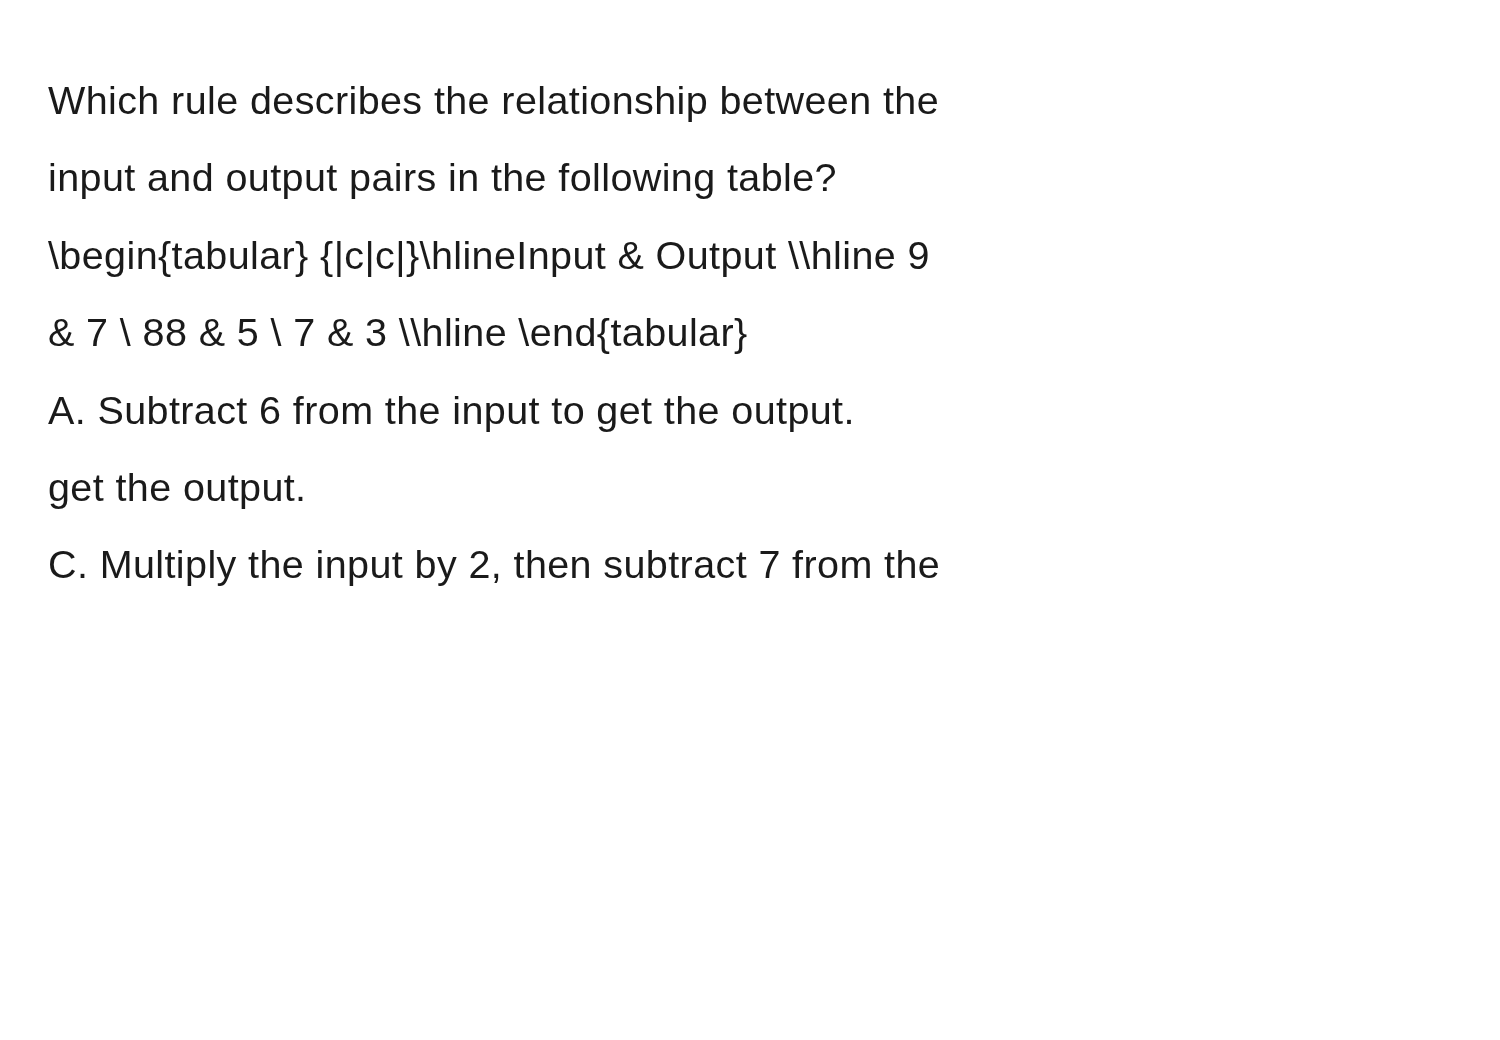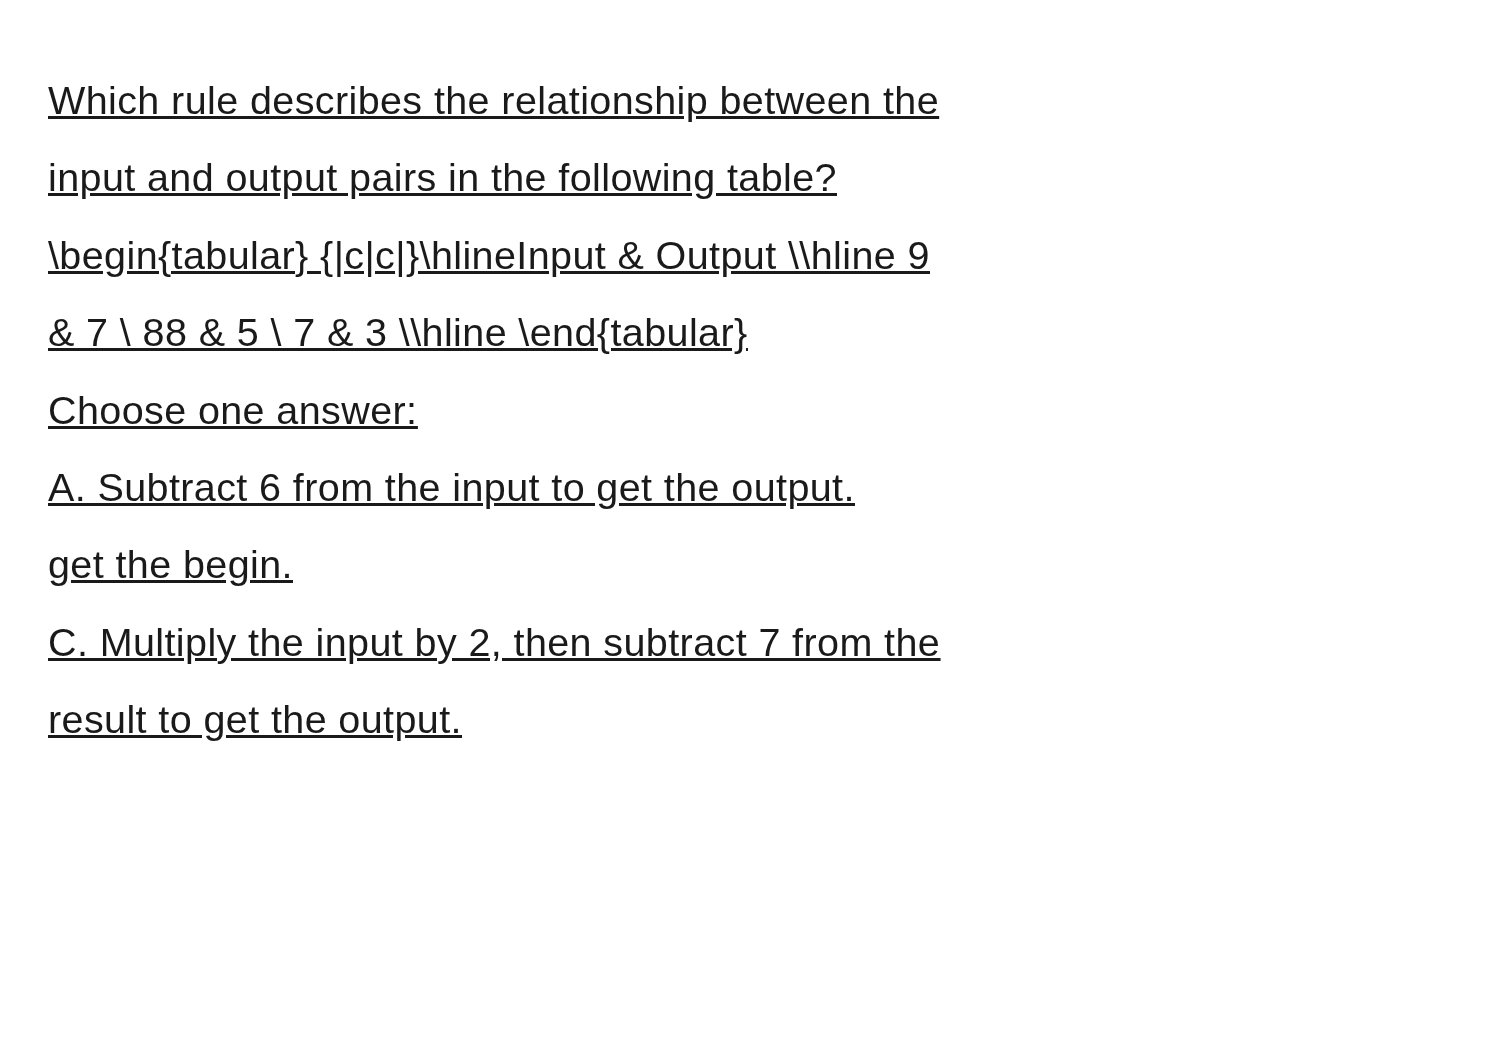--- a/index.html
+++ b/index.html
@@ -1,19 +1,18 @@
 <!DOCTYPE html>
 <html><head>
 <meta charset="utf-8">
 <style>
   * {
     margin: 0;
     padding: 0;
     box-sizing: border-box;
-    text-decoration: underline;
   }
   body {
     width: 1500px;
     height: 1040px;
     background: #ffffff;
     font-family: -apple-system, BlinkMacSystemFont, "Segoe UI", Helvetica, Arial, sans-serif;
     padding: 62px 48px 48px 48px;
     color: #1a1a1a;
   }
   .content {
@@ -27,18 +26,16 @@
   }
 </style>
 </head>
 <body>
 
 <div class="content">
   <span class="block">Which rule describes the relationship between the</span>
   <span class="block">input and output pairs in the following table?</span>
   <span class="block">\begin{tabular} {|c|c|}\hlineInput &amp; Output \\hline 9</span>
   <span class="block">&amp; 7 \ 88 &amp; 5 \ 7 &amp; 3 \\hline \end{tabular}</span>
-  <span class="block">Choose one answer:</span>
   <span class="block">A. Subtract 6 from the input to get the output.</span>
-  <span class="block">get the begin.</span>
+  <span class="block">get the output.</span>
   <span class="block">C. Multiply the input by 2, then subtract 7 from the</span>
-  <span class="block">result to get the output.</span>
 </div>
 
 </body></html>

